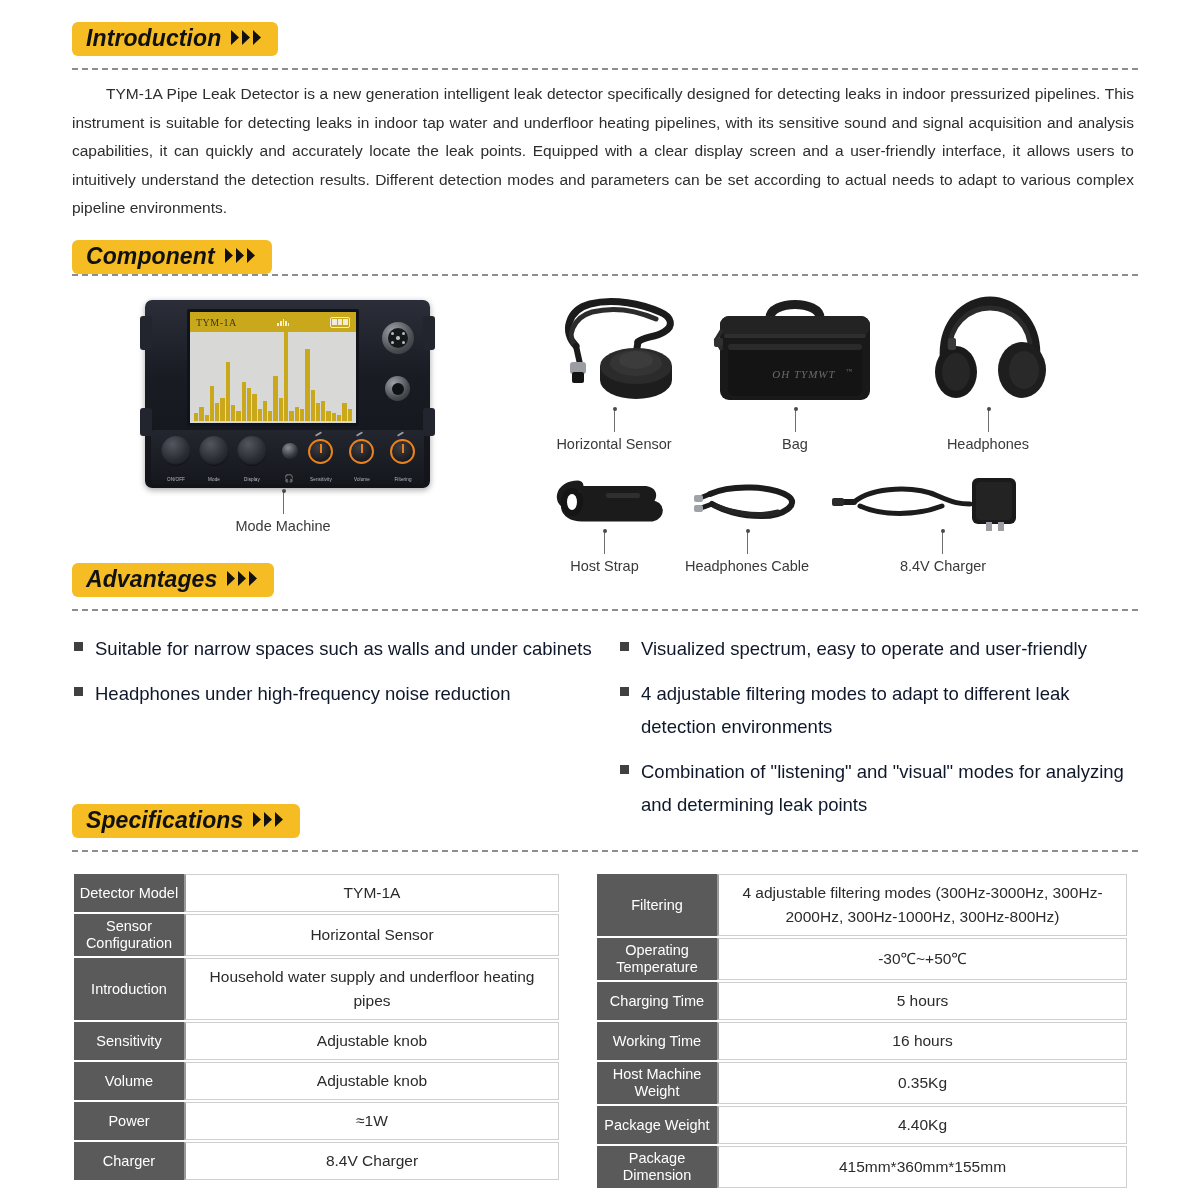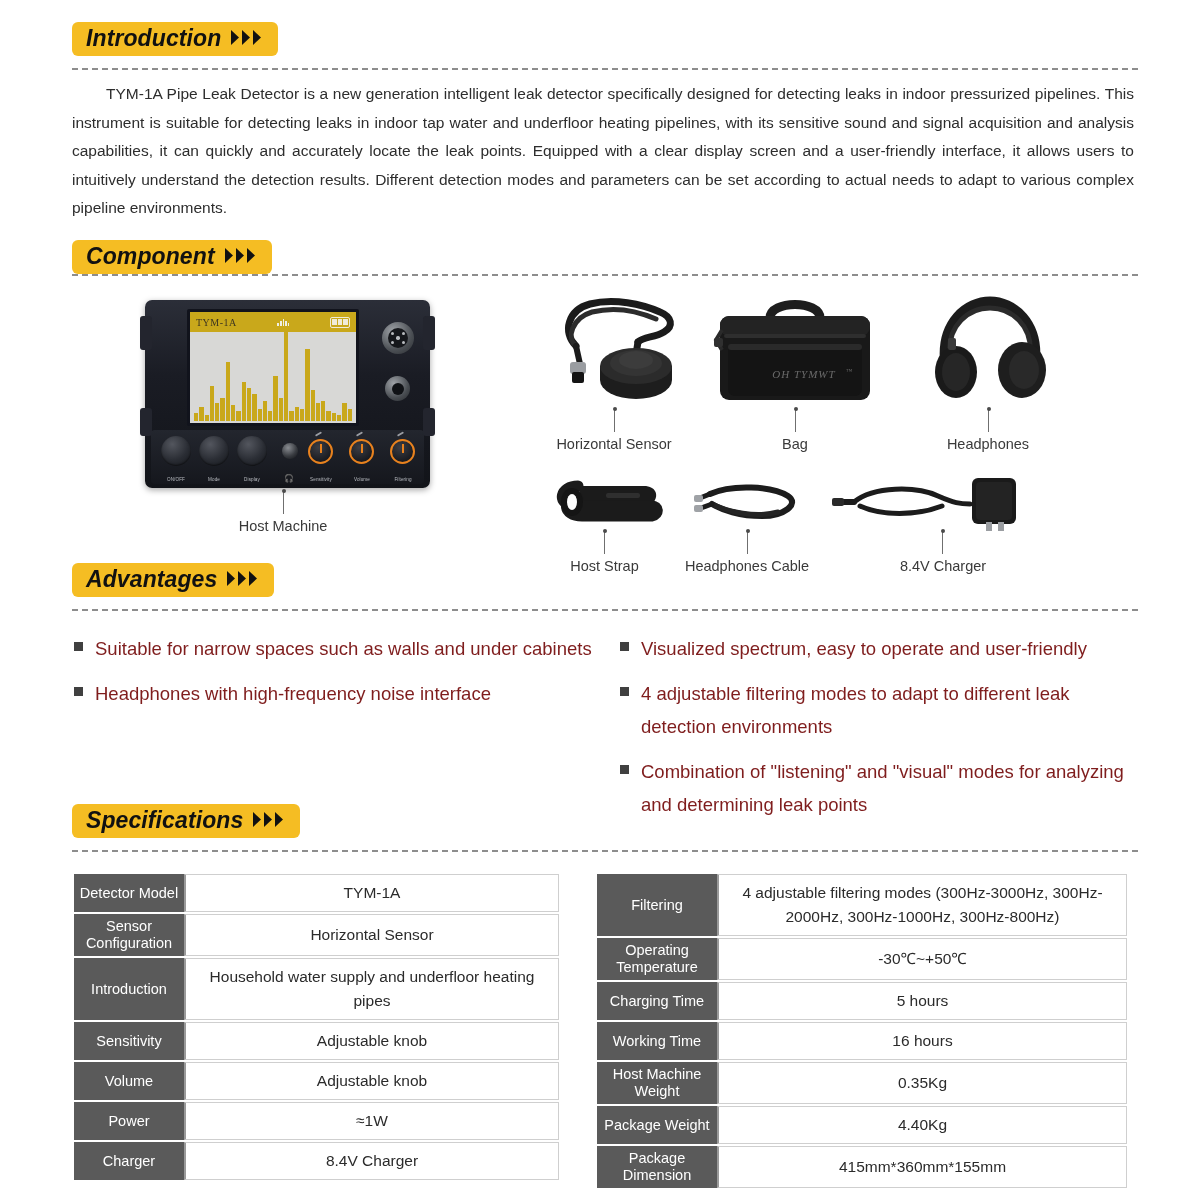--- a/index.html
+++ b/index.html
@@ -149,21 +149,21 @@
   }
   .hp-icon { position:absolute; bottom: 1px; font-size: 8px; color:#cfd2d7; }
 
   
   .acc { position: absolute; }
 
   
   .adv-col { position: absolute; }
   .adv-item { display: flex; gap: 12px; margin-bottom: 12px; align-items: flex-start; }
   .sq { width: 9px; height: 9px; background: #404040; flex: 0 0 9px; margin-top: 10px; }
-  .adv-text { font-size: 18.5px; line-height: 33px; color: #7f1d1d; }
+  .adv-text { font-size: 18.5px; line-height: 33px; color: #0f172a; }
 
   
   .spec-wrap { position: absolute; top: 872px; display: flex; gap: 0; }
   table.spec { border-collapse: separate; border-spacing: 0 2px; table-layout: fixed; }
   table.spec td { vertical-align: middle; }
   td.k {
     background: #5a5a5a; color: #fff; text-align: center;
     font-size: 14.5px; line-height: 17px; padding: 4px 4px;
     font-family: "Liberation Sans", sans-serif;
   }
@@ -312,21 +312,21 @@
         <div class="knob orange" style="left:198px"></div>
         <div class="plabel" style="left:189px;width:44px">Volume</div>
 
         <div class="ptick" style="left:246px;top:3px"></div>
         <div class="knob orange" style="left:239px"></div>
         <div class="plabel" style="left:230px;width:44px">Filtering</div>
       </div>
     </div>
 
     <div class="leader" style="left:283px; top:212px; height:22px;"></div>
-    <div class="caption" style="left:233px; top:238px; width:100px;">Host Machine</div>
+    <div class="caption" style="left:233px; top:238px; width:100px;">Mode Machine</div>
 
     <div class="acc" style="left:556px; top:8px; width:130px; height:118px;">
       <svg width="130" height="118" viewBox="0 0 130 118">
         <path d="M20 58 C6 44 12 22 34 16 C58 10 86 16 104 24 C116 29 118 38 108 44 C98 50 88 48 82 54" stroke="#1b1b1b" stroke-width="7" fill="none" stroke-linecap="round"></path>
         <path d="M20 58 C10 50 16 30 36 24 C60 18 84 24 100 31" stroke="#2c2c2c" stroke-width="5" fill="none" stroke-linecap="round"></path>
         <path d="M20 58 L24 76" stroke="#1b1b1b" stroke-width="6" fill="none" stroke-linecap="round"></path>
         <rect x="14" y="74" width="16" height="12" rx="3" fill="#9a9da1"></rect>
         <rect x="16" y="84" width="12" height="11" rx="2" fill="#141414"></rect>
         <path d="M82 54 L80 66" stroke="#1b1b1b" stroke-width="7" fill="none" stroke-linecap="round"></path>
         <rect x="72" y="64" width="16" height="7" rx="2" fill="#a8abae"></rect>
@@ -430,21 +430,21 @@
   </div>
   <div class="dashline" style="top:609px;"></div>
 
   <div class="adv-col" style="left:74px; top:632px; width:530px;" id="adv-left">
       <div class="adv-item">
         <span class="sq"></span>
         <span class="adv-text">Suitable for narrow spaces such as walls and under cabinets</span>
       </div>
       <div class="adv-item">
         <span class="sq"></span>
-        <span class="adv-text">Headphones with high-frequency noise interface</span>
+        <span class="adv-text">Headphones under high-frequency noise reduction</span>
       </div>
     </div>
   <div class="adv-col" style="left:620px; top:632px; width:525px;" id="adv-right">
       <div class="adv-item">
         <span class="sq"></span>
         <span class="adv-text">Visualized spectrum, easy to operate and user-friendly</span>
       </div>
       <div class="adv-item">
         <span class="sq"></span>
         <span class="adv-text">4 adjustable filtering modes to adapt to different leak detection environments</span>

